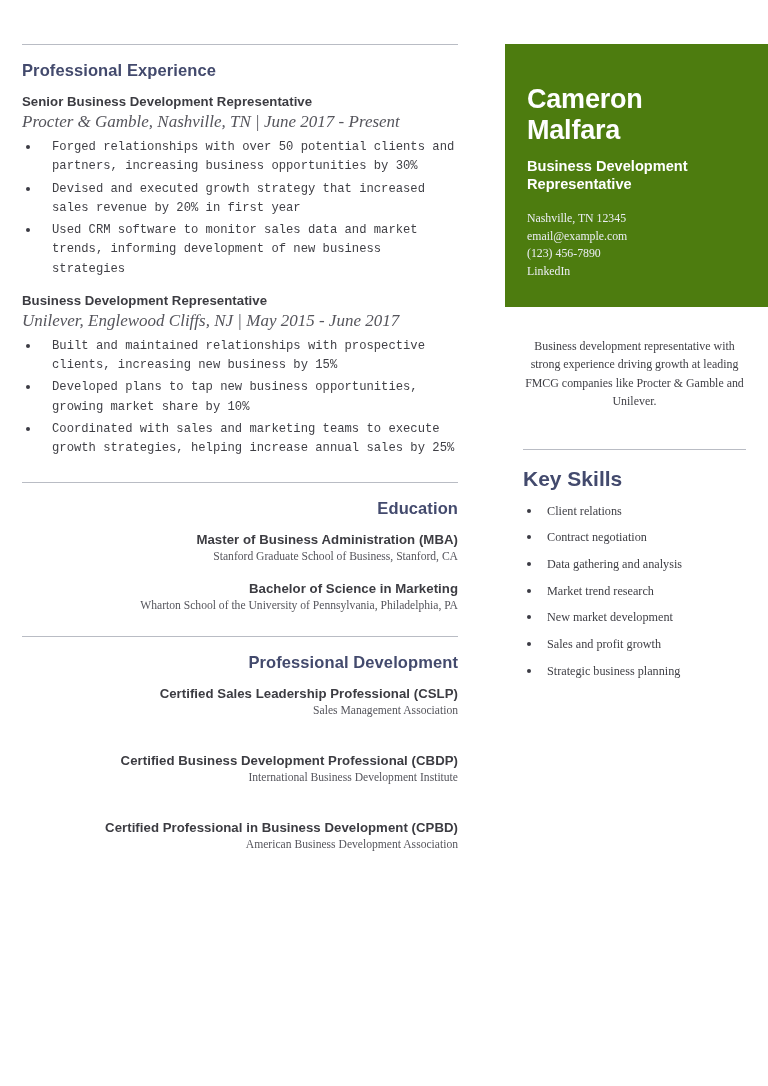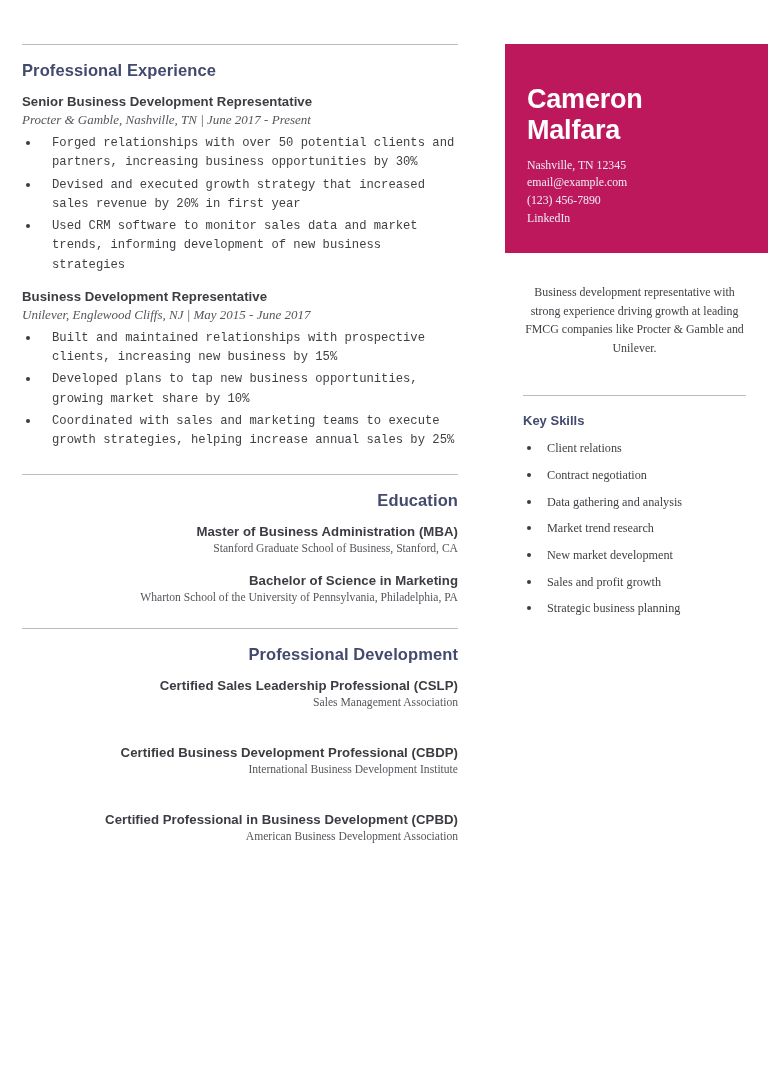--- a/index.html
+++ b/index.html
@@ -44,21 +44,21 @@
     color: #3c3c42;
     font-size: 13.2px;
     font-weight: bold;
     letter-spacing: 0.05px;
     margin: 0 0 3px 0;
   }
 
   .entry-sub {
     font-family: "Liberation Serif", serif;
     font-style: italic;
-    font-size: 13px;
+    font-size: 17px;
     color: #55555c;
     margin: 0 0 6px 0;
   }
 
   .entry-sub-plain {
     font-family: "Liberation Serif", serif;
     font-size: 11.6px;
     color: #55555c;
     margin: 0;
   }
@@ -97,21 +97,21 @@
 
   
   .side-col {
     position: absolute;
     left: 505px;
     top: 44px;
     width: 263px;
   }
 
   .id-card {
-    background: #be185d;
+    background: #4d7c0f;
     padding: 40px 22px 26px 22px;
     box-sizing: border-box;
     width: 263px;
   }
 
   .id-name {
     color: #ffffff;
     font-size: 27px;
     font-weight: bold;
     line-height: 1.16;
@@ -146,21 +146,21 @@
   }
 
   .side-rule {
     height: 1px;
     background: #b9bcc4;
     margin: 38px 0 0 0;
   }
 
   .side-title {
     color: #434a6d;
-    font-size: 13px;
+    font-size: 21px;
     font-weight: bold;
     margin: 17px 0 12px 0;
   }
 
   ul.side-bullets {
     list-style: none;
     margin: 0;
     padding: 0;
   }
   ul.side-bullets li {
@@ -251,20 +251,24 @@
     </div>
 
   </div>
 
   <div class="side-col">
 
     <div class="id-card">
       <div class="id-name">
         <div>Cameron</div>
         <div>Malfara</div>
+      </div>
+      <div class="id-role">
+        <div>Business Development</div>
+        <div>Representative</div>
       </div>
       <div>
         <div class="contact-line">Nashville, TN 12345</div>
         <div class="contact-line">email@example.com</div>
         <div class="contact-line">(123) 456-7890</div>
         <div class="contact-line">LinkedIn</div>
       </div>
     </div>
 
     <div class="side-body">

